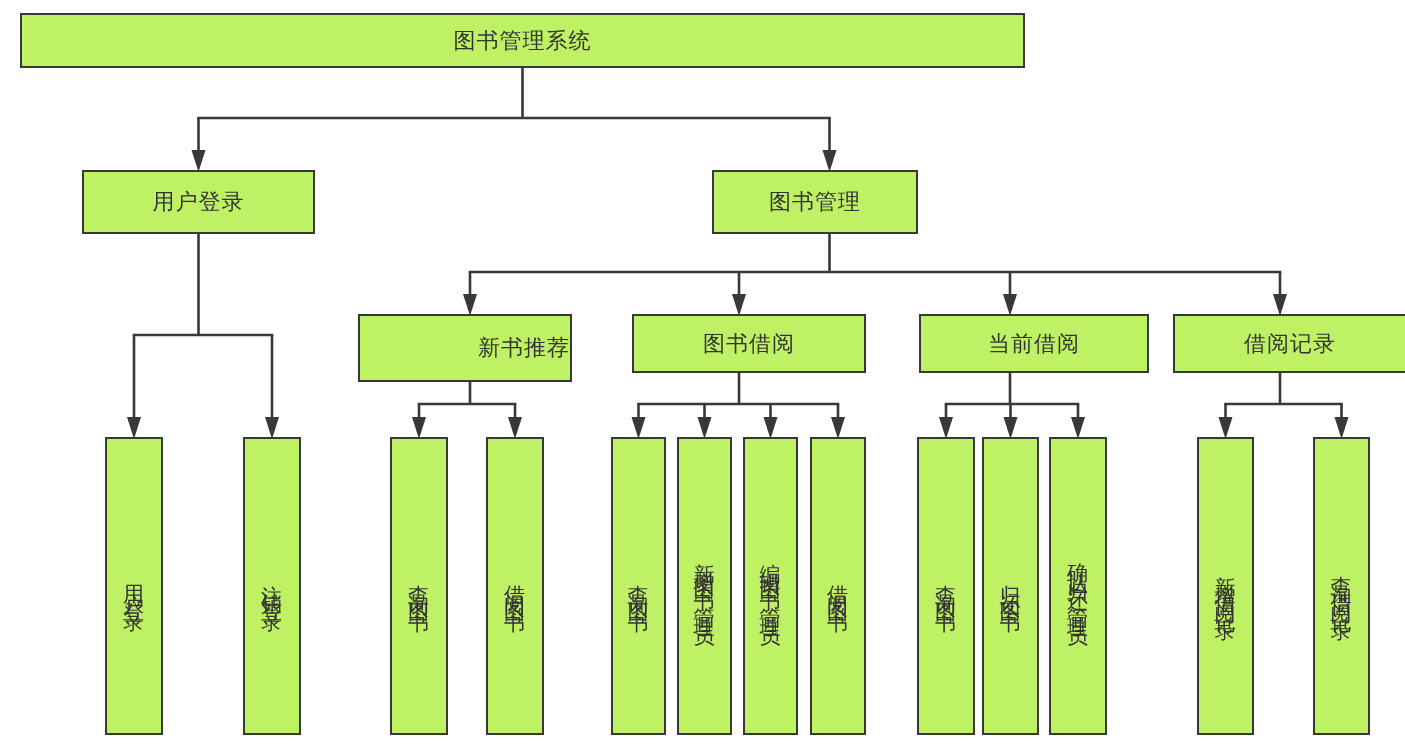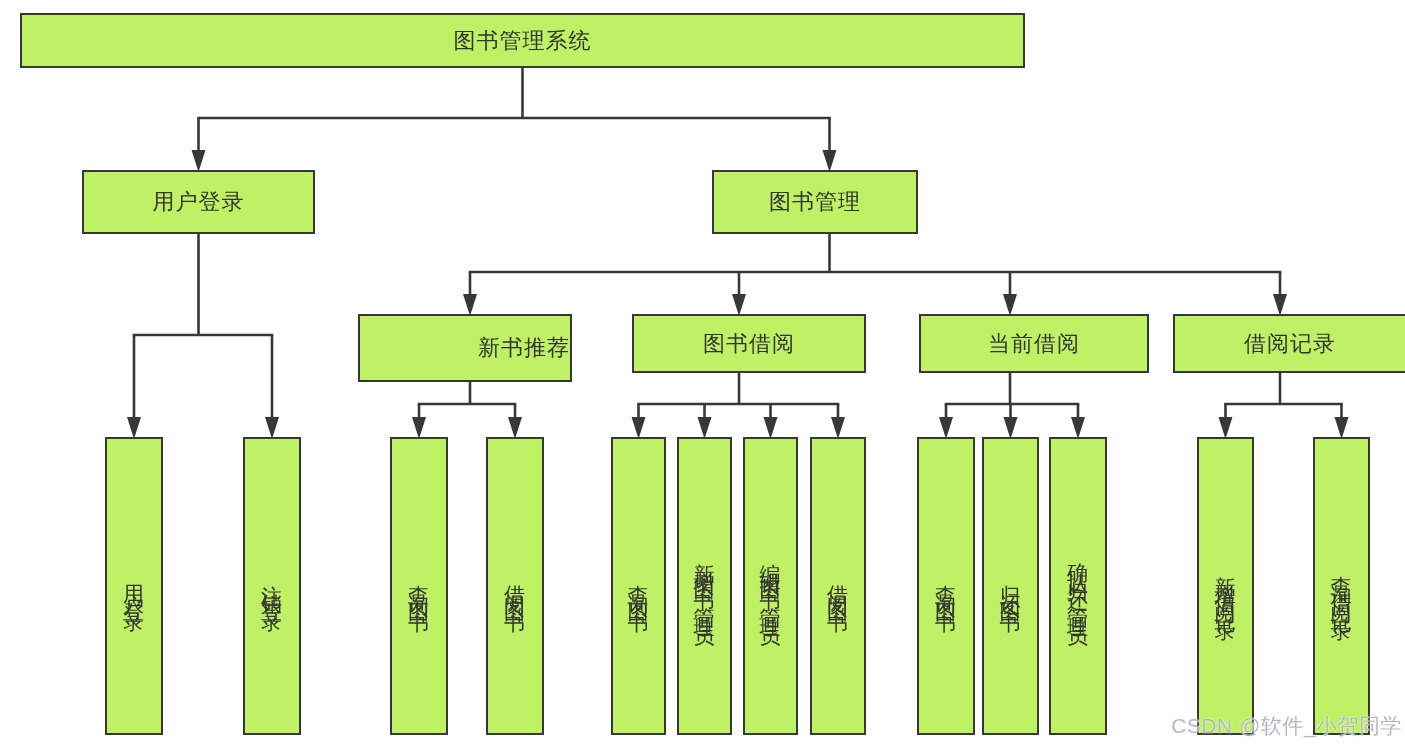--- a/index.html
+++ b/index.html
@@ -170,14 +170,13 @@
       <div class="node v" style="left: 1049px; top: 437px; width: 58px; height: 298px; border-color: rgb(56, 56, 56);">
         <span class="lbl" style="color: rgb(51, 51, 51);">确认归还（管理员）</span>
       </div>
       <div class="node v" style="left: 1197px; top: 437px; width: 57px; height: 298px; border-color: rgb(56, 56, 56);">
         <span class="lbl" style="color: rgb(51, 51, 51);">新增借阅记录</span>
       </div>
       <div class="node v" style="left: 1313px; top: 437px; width: 57px; height: 298px; border-color: rgb(56, 56, 56);">
         <span class="lbl" style="color: rgb(51, 51, 51);">查询借阅记录</span>
       </div>
     </div>
-  <div id="watermark">CSDN @软件_小贺同学</div>
 </div>
 
 </body></html>

